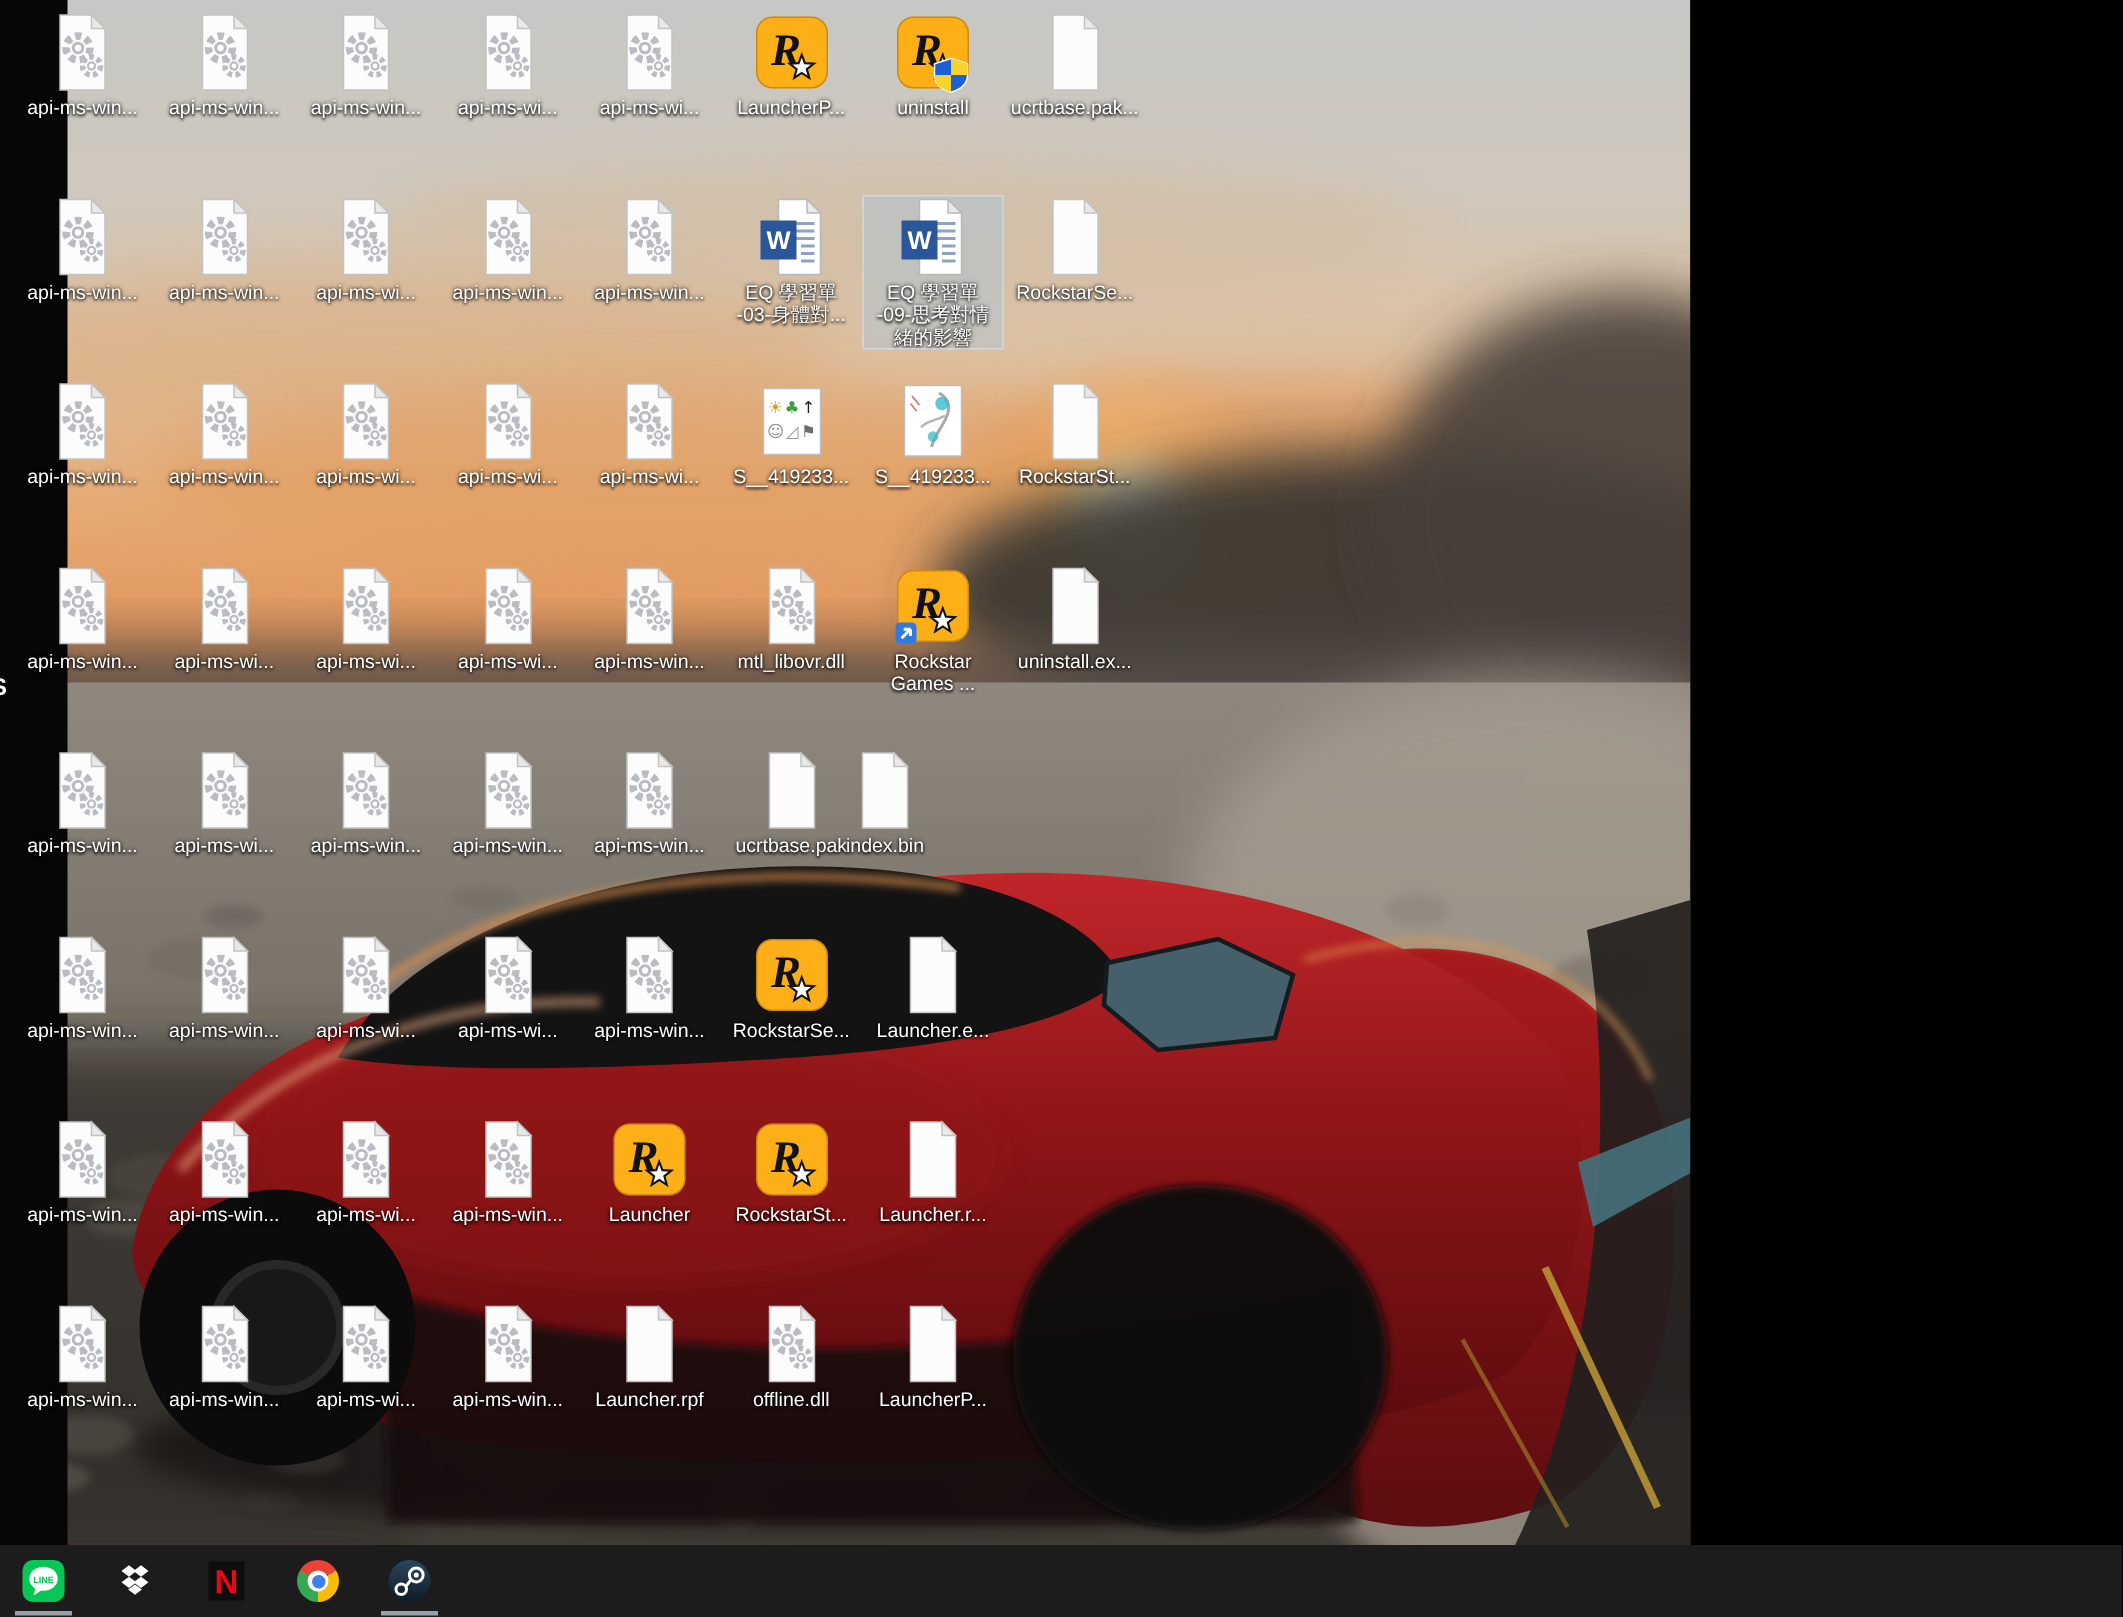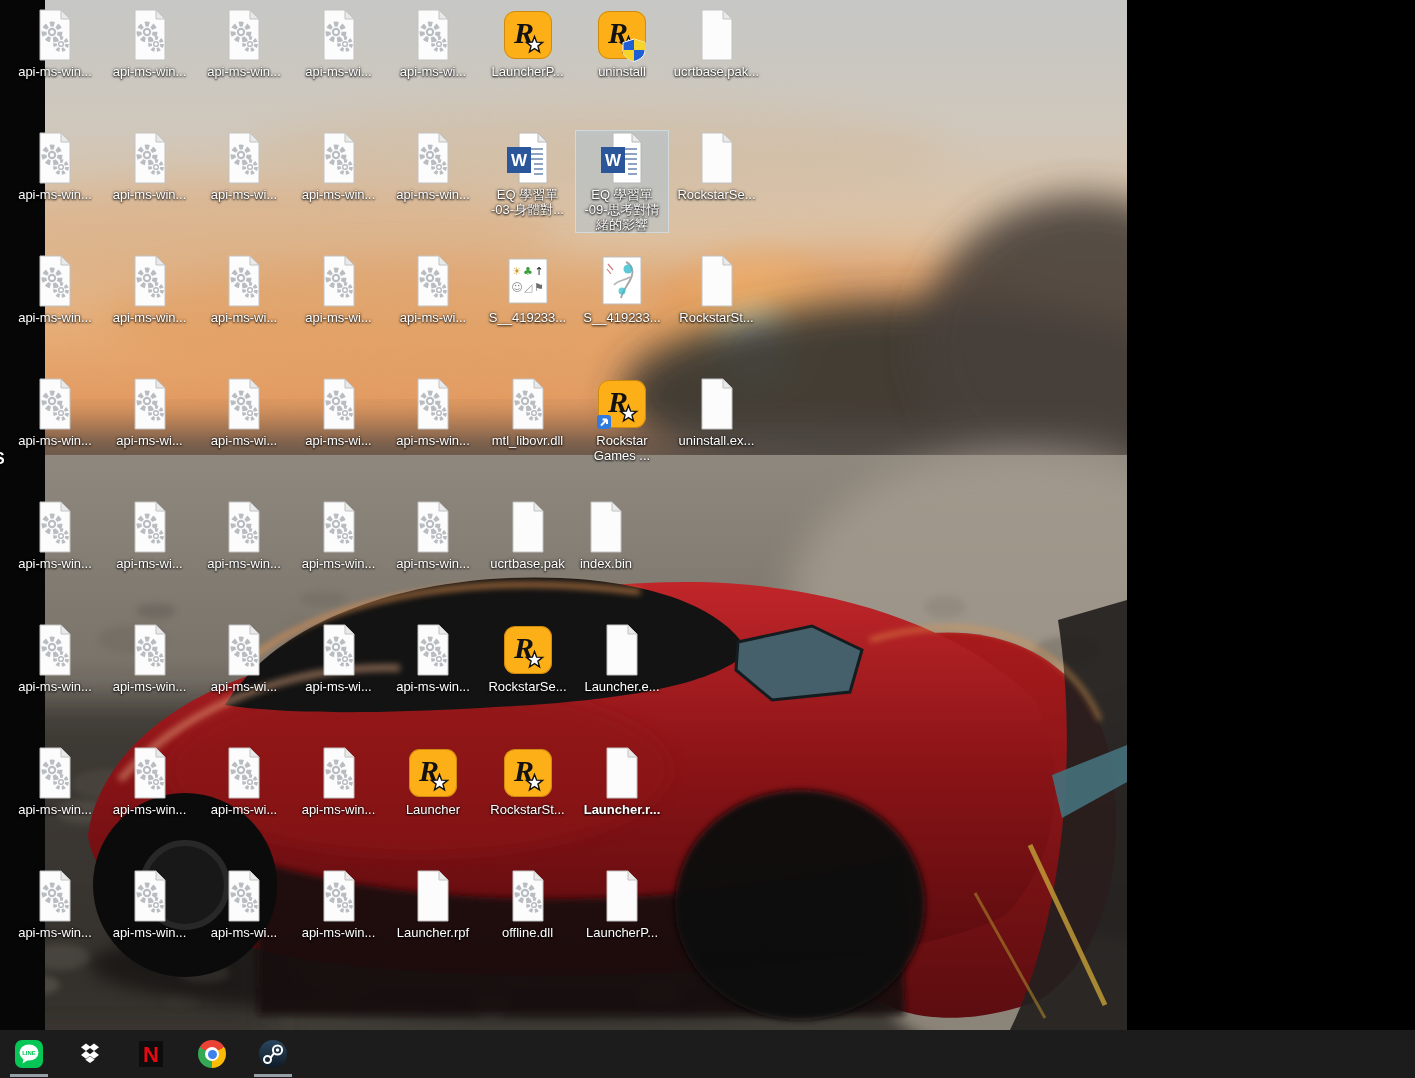--- a/index.html
+++ b/index.html
@@ -785,21 +785,21 @@
           <div class="icon-art">
             <svg width="54" height="54" viewBox="0 0 54 54" xmlns="http://www.w3.org/2000/svg">
               <path d="M12 2 H33 L42 11 V52 H12 Z" fill="#fcfcfc" stroke="#c2c2c2"></path>
               <path d="M33 2 V11 H42 Z" fill="#e9e9e9" stroke="#c2c2c2"></path>
             </svg>
           </div>
           <div class="icon-label">
             <div>ucrtbase.pak</div>
           </div>
         </div>
-        <div class="icon-cell" style="left: 560px; top: 500px; text-align: center;">
+        <div class="icon-cell" style="left: 544px; top: 500px; text-align: center;">
           <div class="icon-art">
             <svg width="54" height="54" viewBox="0 0 54 54" xmlns="http://www.w3.org/2000/svg">
               <path d="M12 2 H33 L42 11 V52 H12 Z" fill="#fcfcfc" stroke="#c2c2c2"></path>
               <path d="M33 2 V11 H42 Z" fill="#e9e9e9" stroke="#c2c2c2"></path>
             </svg>
           </div>
           <div class="icon-label">
             <div>index.bin</div>
           </div>
         </div>
@@ -999,21 +999,21 @@
               <rect x="3" y="3" width="48" height="48" rx="11" fill="#fcaf17"></rect>
               <rect x="3.5" y="3.5" width="47" height="47" rx="10.5" fill="none" stroke="rgba(120,70,0,.35)"></rect>
               <text x="23" y="35" text-anchor="middle" font-family="Liberation Serif,serif" font-style="italic" font-weight="bold" font-size="30" fill="#121212">R</text>
               <polygon points="33.5,28.5 35.6,34.1 41.6,34.4 36.9,38.1 38.5,43.9 33.5,40.6 28.5,43.9 30.1,38.1 25.4,34.4 31.4,34.1" fill="#fff" stroke="#121212" stroke-width="1.4"></polygon>
             </svg>
           </div>
           <div class="icon-label">
             <div>RockstarSt...</div>
           </div>
         </div>
-        <div class="icon-cell" style="left: 576px; top: 746px; font-weight: bold;">
+        <div class="icon-cell" style="left: 576px; top: 746px;">
           <div class="icon-art">
             <svg width="54" height="54" viewBox="0 0 54 54" xmlns="http://www.w3.org/2000/svg">
               <path d="M12 2 H33 L42 11 V52 H12 Z" fill="#fcfcfc" stroke="#c2c2c2"></path>
               <path d="M33 2 V11 H42 Z" fill="#e9e9e9" stroke="#c2c2c2"></path>
             </svg>
           </div>
           <div class="icon-label">
             <div>Launcher.r...</div>
           </div>
         </div>

